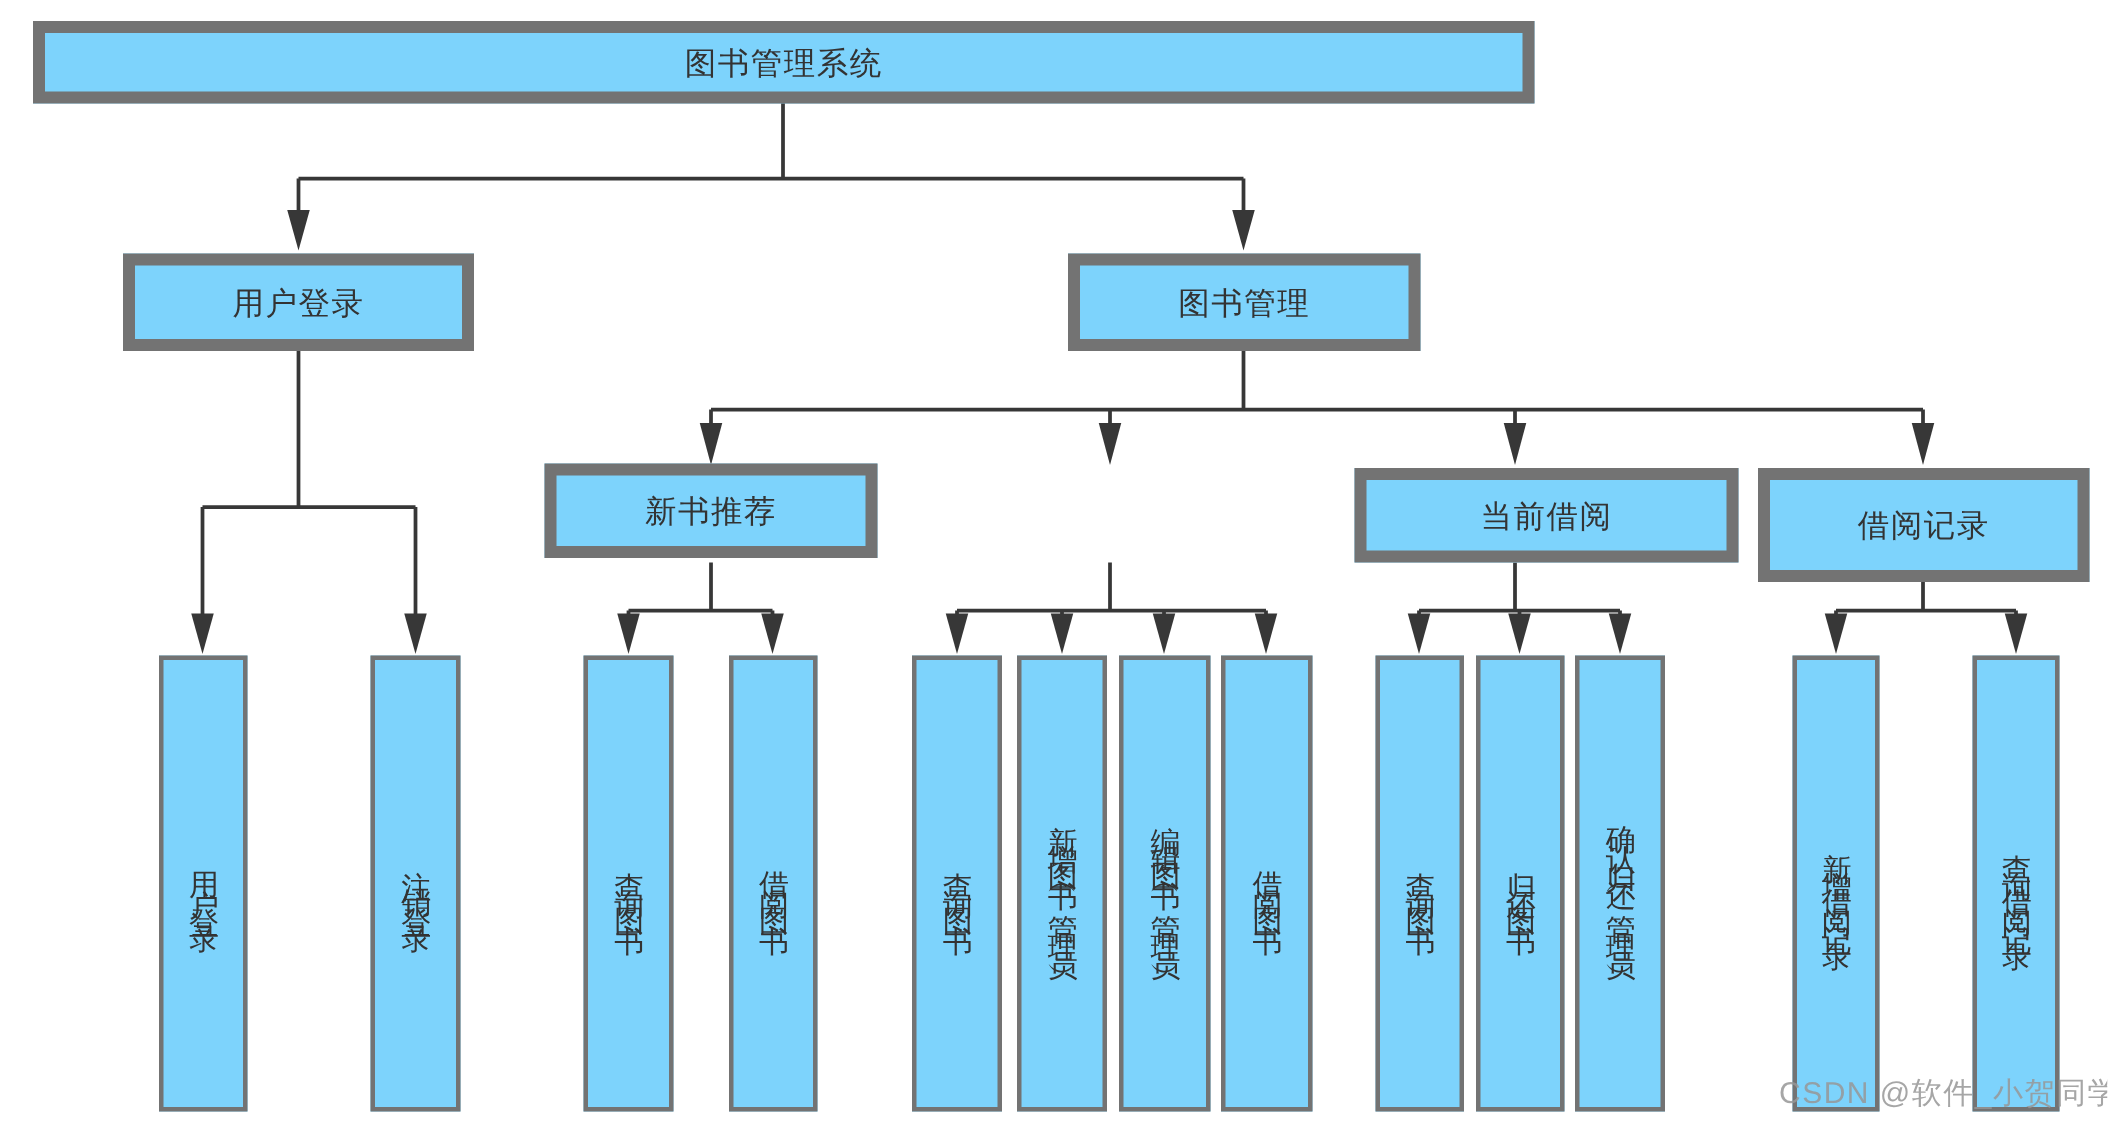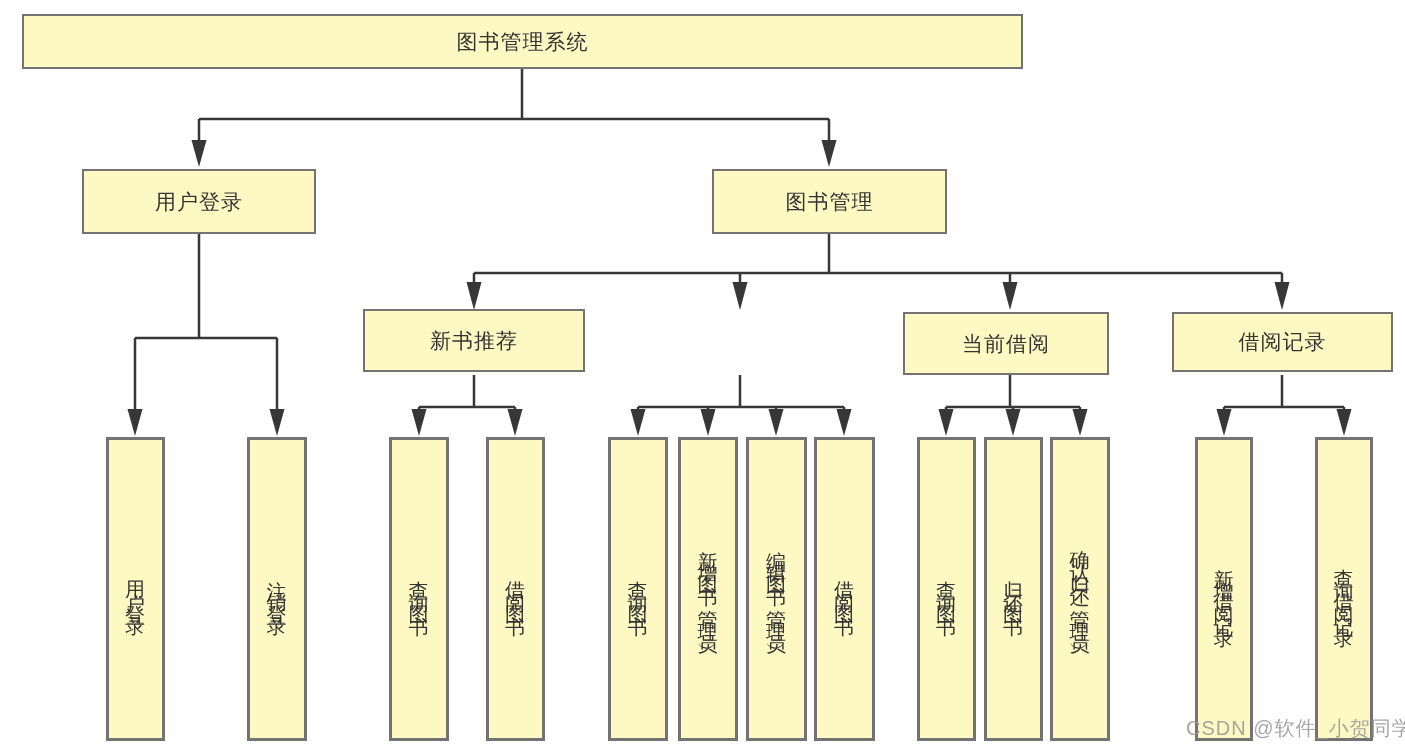--- a/index.html
+++ b/index.html
@@ -17,22 +17,22 @@
   }
   #connectors {
     position: absolute;
     left: 0;
     top: 0;
     z-index: 1;
   }
   .node {
     position: absolute;
     box-sizing: border-box;
-    background: #fef9c3;
-    border: 2px solid #737373;
+    background: #7dd3fc;
+    border: 8px solid #737373;
     color: #333333;
     display: flex;
     align-items: center;
     justify-content: center;
     z-index: 2;
   }
   .node.h {
     font-size: 21px;
     letter-spacing: 1px;
     white-space: nowrap;
@@ -98,22 +98,22 @@
     <polygon points="1216.5,409 1231.5,409 1224,436" fill="#373737" stroke="none"></polygon>
     <polygon points="1336.5,409 1351.5,409 1344,436" fill="#373737" stroke="none"></polygon>
   </svg>
 
   <div class="node h" style="left:22px; top:14px; width:1001px; height:55px;">图书管理系统</div>
 
   <div class="node h" style="left:82px; top:169px; width:234px; height:65px;">用户登录</div>
   <div class="node h" style="left:712px; top:169px; width:235px; height:65px;text-align:right;">图书管理</div>
 
   <div class="node h" style="left:363px; top:309px; width:222px; height:63px;">新书推荐</div>
-  <div class="node h" style="left:903px; top:312px; width:206px; height:63px;">当前借阅</div>
-  <div class="node h" style="left:1172px; top:312px; width:221px; height:60px;">借阅记录</div>
+  <div class="node h" style="left:903px; top:312px; width:256px; height:63px;">当前借阅</div>
+  <div class="node h" style="left:1172px; top:312px; width:221px; height:76px;">借阅记录</div>
 
   <div class="node v" style="left:106px; width:59px;">用户登录</div>
   <div class="node v" style="left:247px; width:60px;">注销登录</div>
 
   <div class="node v" style="left:389px; width:60px;">查询图书</div>
   <div class="node v" style="left:486px; width:59px;">借阅图书</div>
 
   <div class="node v" style="left:608px; width:60px;">查询图书</div>
   <div class="node v" style="left:678px; width:60px;">新增图书（管理员）</div>
   <div class="node v" style="left:746px; width:61px;">编辑图书（管理员）</div>

